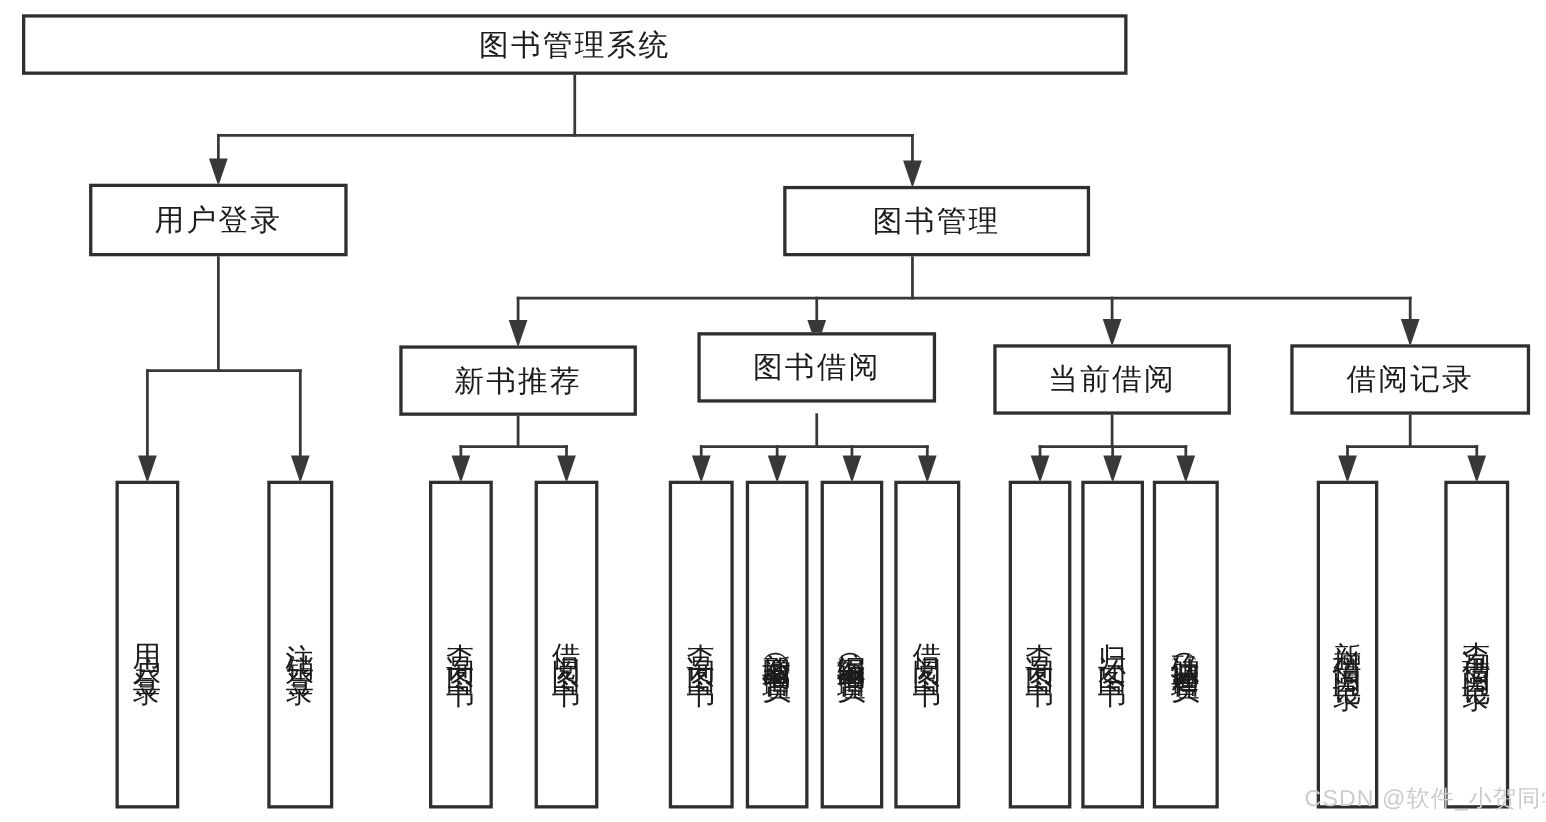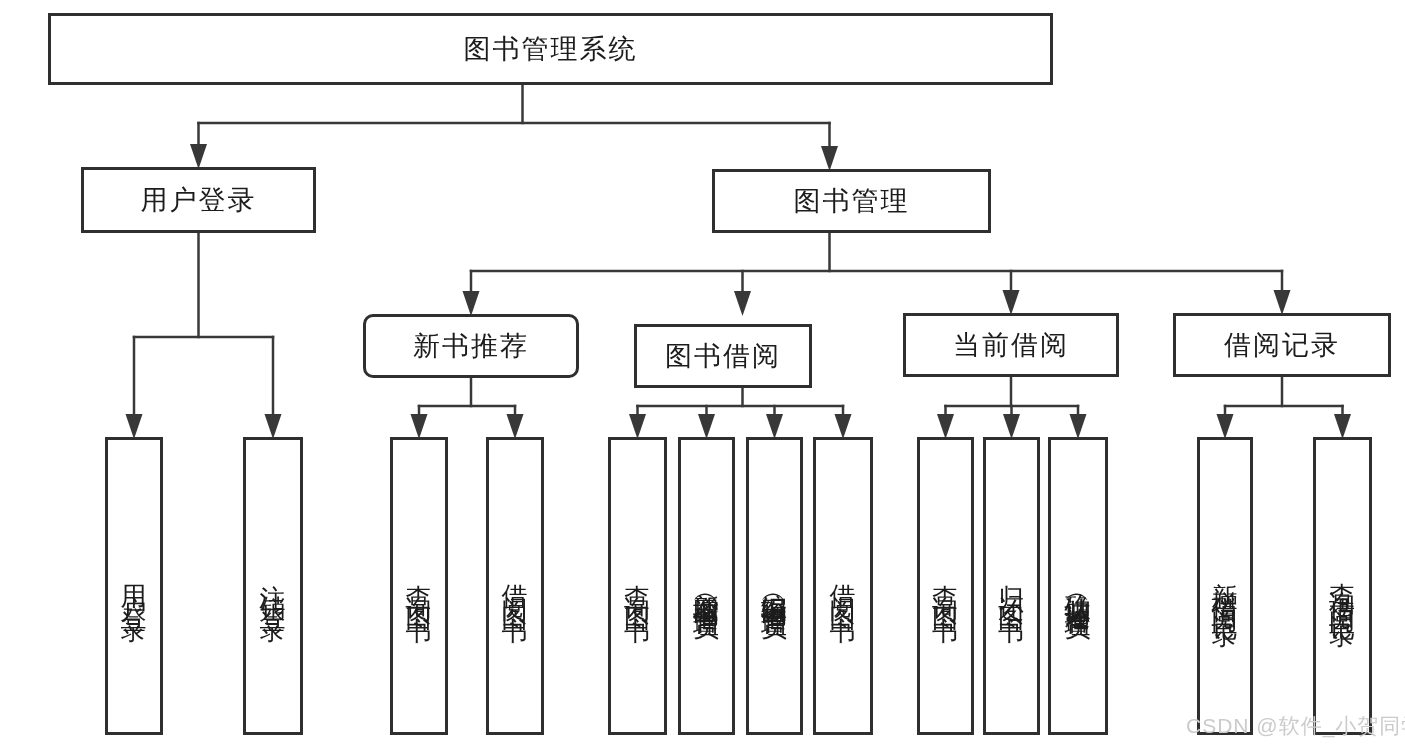--- a/index.html
+++ b/index.html
@@ -104,33 +104,33 @@
       <line x1="1078" y1="406" x2="1078" y2="418" stroke="#383838" stroke-width="2.5" stroke-linecap="square"></line>
       <polygon points="1069.5,414 1086.5,414 1078,439" fill="#383838"></polygon>
       <line x1="1282" y1="376" x2="1282" y2="406" stroke="#383838" stroke-width="2.5" stroke-linecap="square"></line>
       <line x1="1225" y1="406" x2="1342.5" y2="406" stroke="#383838" stroke-width="2.5" stroke-linecap="square"></line>
       <line x1="1225" y1="406" x2="1225" y2="418" stroke="#383838" stroke-width="2.5" stroke-linecap="square"></line>
       <polygon points="1216.5,414 1233.5,414 1225,439" fill="#383838"></polygon>
       <line x1="1342.5" y1="406" x2="1342.5" y2="418" stroke="#383838" stroke-width="2.5" stroke-linecap="square"></line>
       <polygon points="1334,414 1351,414 1342.5,439" fill="#383838"></polygon>
     </svg>
   <div id="nodes">
-      <div class="node node-h" style="left: 20px; top: 13px; width: 1005px; height: 72px; margin-left: 28px;">
+      <div class="node node-h" style="left: 20px; top: 13px; width: 1005px; height: 55px;">
         <span class="lbl">图书管理系统</span>
       </div>
       <div class="node node-h" style="left: 81px; top: 167px; width: 235px; height: 66px;">
         <span class="lbl">用户登录</span>
       </div>
       <div class="node node-h" style="left: 712px; top: 169px; width: 279px; height: 64px;">
         <span class="lbl">图书管理</span>
       </div>
-      <div class="node node-h" style="left: 363px; top: 314px; width: 216px; height: 64px; border-radius: 10px;">
+      <div class="node node-h" style="left: 363px; top: 314px; width: 216px; height: 64px;">
         <span class="lbl">新书推荐</span>
       </div>
-      <div class="node node-h" style="left: 634px; top: 324px; width: 178px; height: 64px;">
+      <div class="node node-h" style="left: 634px; top: 302px; width: 217px; height: 64px;">
         <span class="lbl">图书借阅</span>
       </div>
       <div class="node node-h" style="left: 903px; top: 313px; width: 216px; height: 64px;">
         <span class="lbl">当前借阅</span>
       </div>
       <div class="node node-h" style="left: 1173px; top: 313px; width: 218px; height: 64px;">
         <span class="lbl">借阅记录</span>
       </div>
       <div class="node node-v sp-lg" style="left: 105px; top: 437px; width: 58px; height: 298px;">
         <span class="lbl">用户登录</span>

